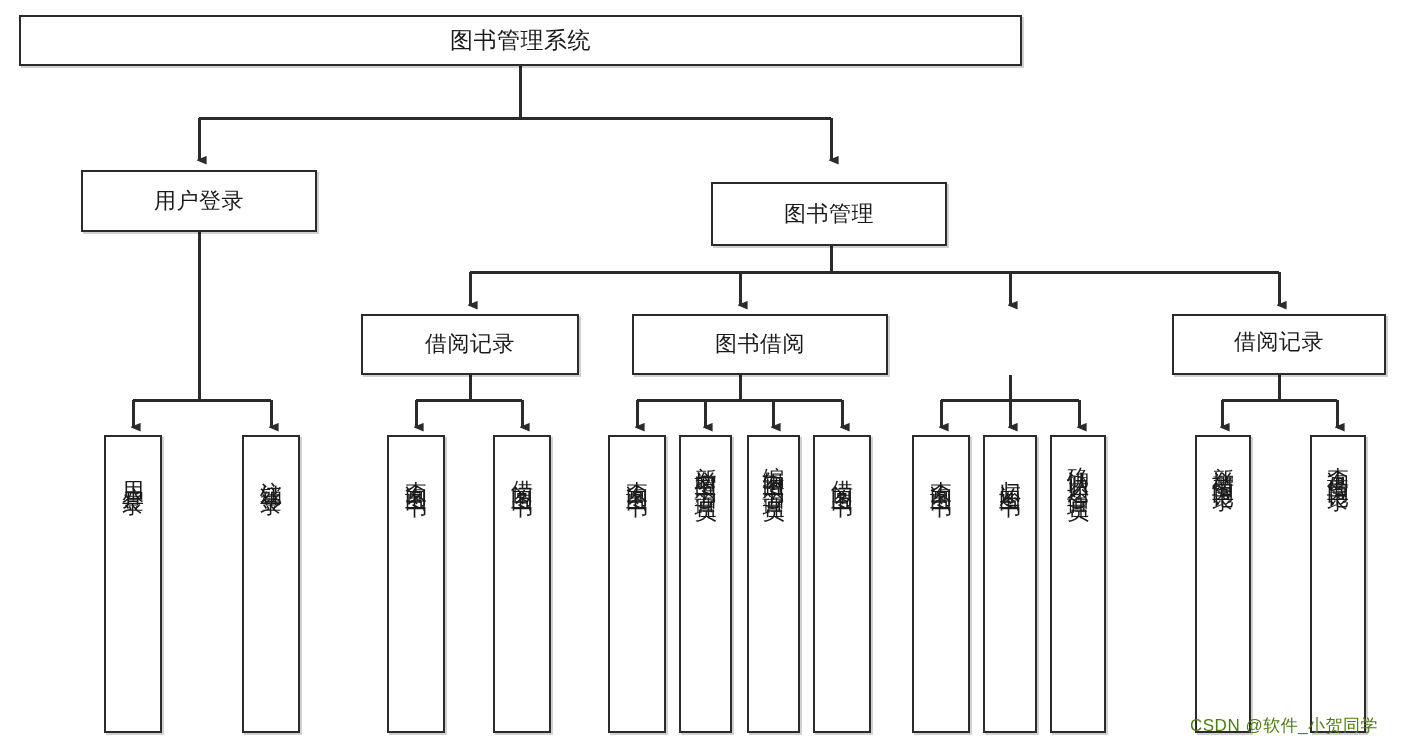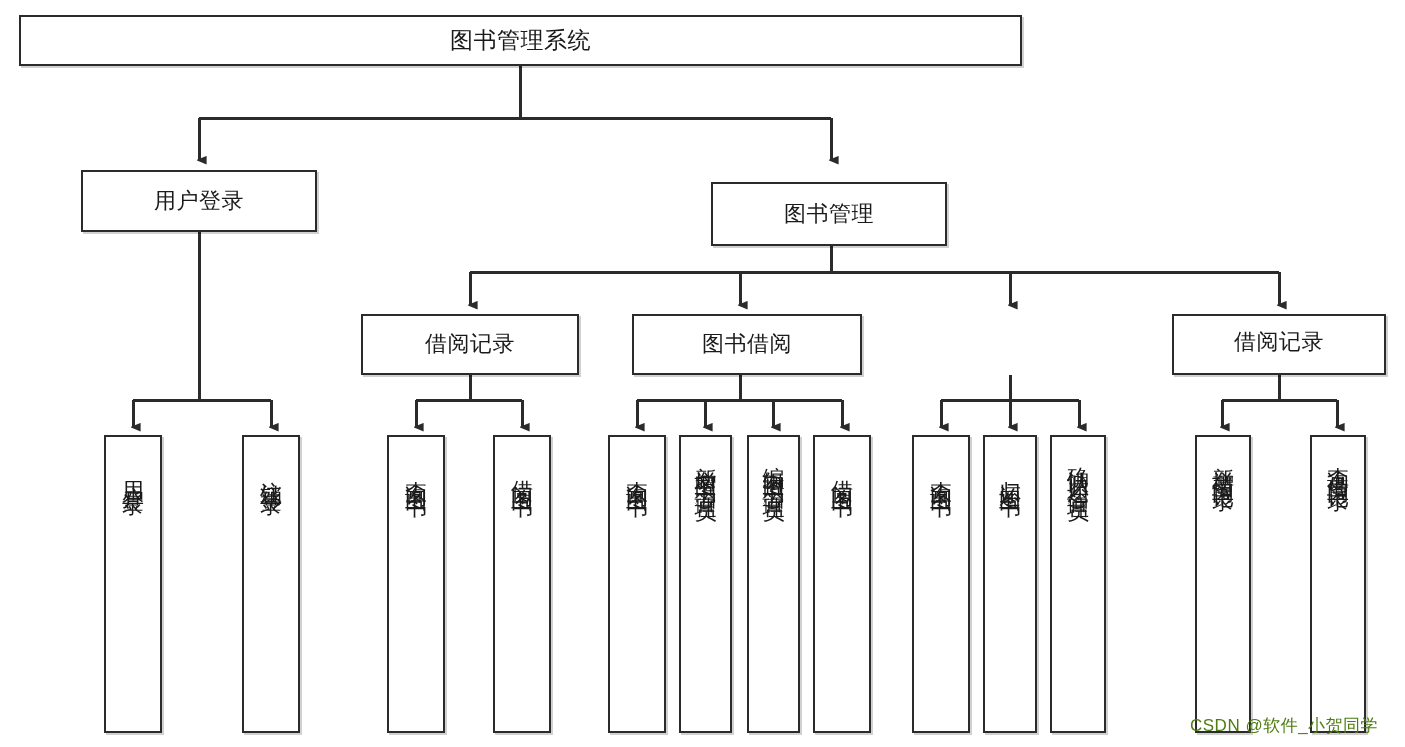--- a/index.html
+++ b/index.html
@@ -141,21 +141,21 @@
   <div class="node horiz" style="left:81px; top:170px; width:236px; height:62px;">
     <span class="label">用户登录</span>
   </div>
   <div class="node horiz" style="left:711px; top:170px; width:236px; height:64px;margin-top:12px;">
     <span class="label">图书管理</span>
   </div>
 
   <div class="node horiz" style="left:361px; top:314px; width:218px; height:61px;">
     <span class="label">借阅记录</span>
   </div>
-  <div class="node horiz" style="left:632px; top:314px; width:230px; height:61px;">
+  <div class="node horiz" style="left:632px; top:314px; width:256px; height:61px;">
     <span class="label">图书借阅</span>
   </div>
   <div class="node horiz" style="left:1172px; top:314px; width:214px; height:61px;font-family:Liberation Mono, monospace;">
     <span class="label">借阅记录</span>
   </div>
 
   <div class="node vert" style="left:104px; top:435px; width:58px; height:298px;">
     <span class="label">用户登录</span>
   </div>
   <div class="node vert" style="left:242px; top:435px; width:58px; height:298px;">

